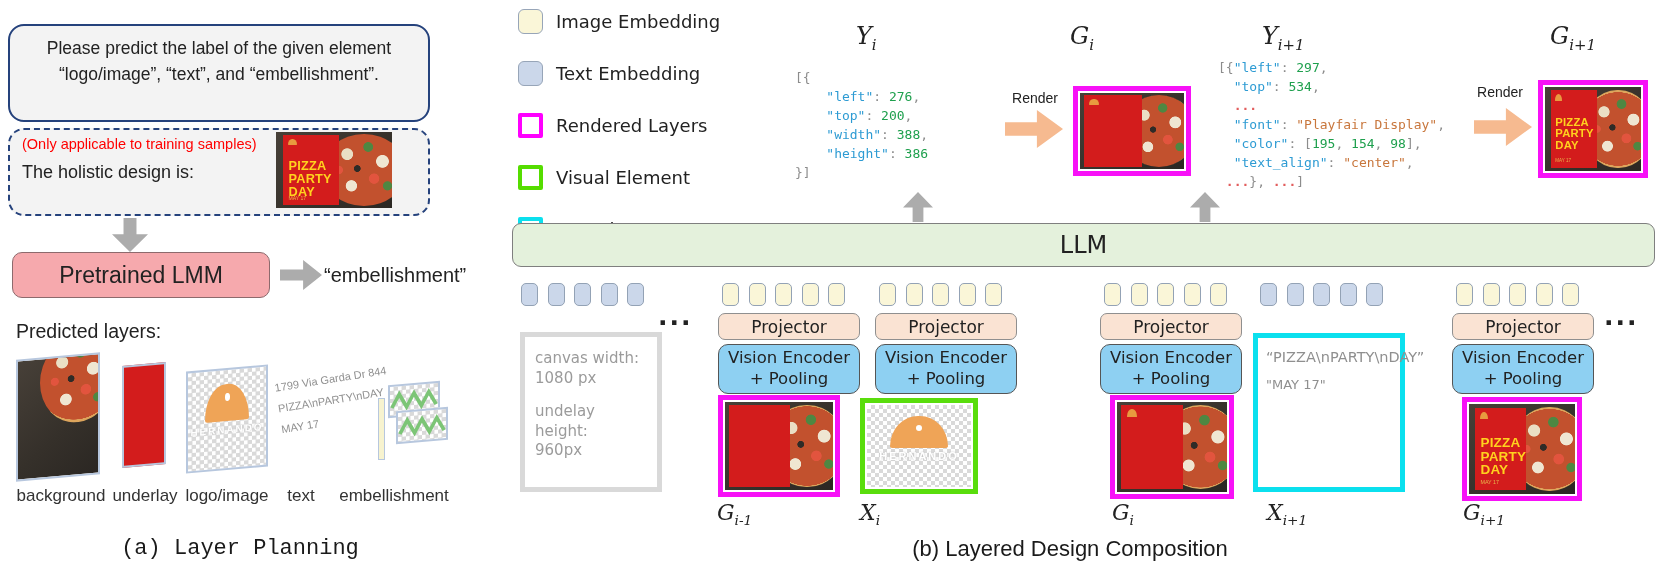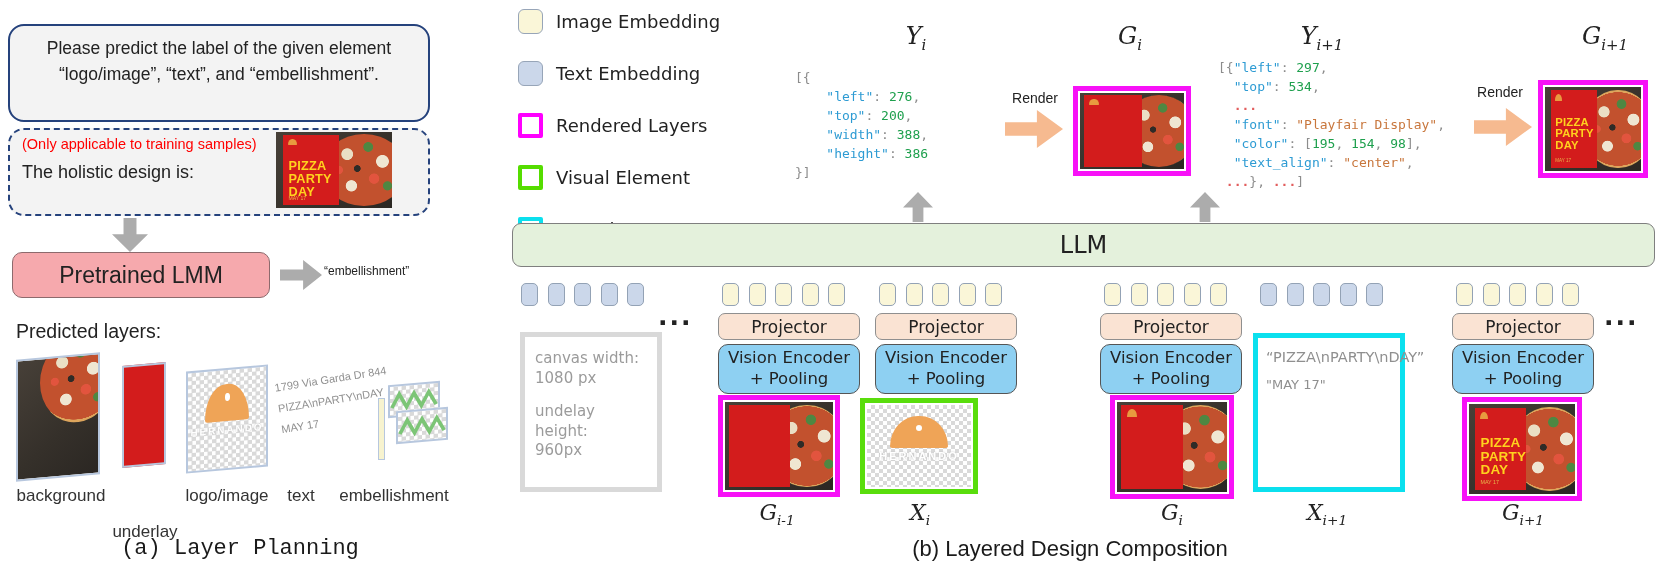--- a/index.html
+++ b/index.html
@@ -23,21 +23,21 @@
   .zig-icon{display:inline-block;width:76px;height:17px;vertical-align:-3px;
             border:1px solid #b9c9e0;margin-right:8px;}
   .zig-icon svg{display:block;width:100%;height:100%;}
   .holistic-box{left:8px;top:128px;width:422px;height:88px;background:#F3F3F3;
                 border:2.5px dashed #25427C;border-radius:16px;}
   .holistic-note{left:22px;top:136px;color:#FF0000;font-size:14.5px;}
   .holistic-label{left:22px;top:162px;font-size:18px;}
   .lmm-box{left:12px;top:252px;width:258px;height:46px;background:#F6A9AD;
            border:1px solid #8d6a6d;border-radius:10px;font-size:23px;
            display:flex;align-items:center;justify-content:center;}
-  .lmm-output{left:324px;top:264px;font-size:12px;}
+  .lmm-output{left:324px;top:264px;font-size:20px;}
   .pred-heading{left:16px;top:320px;font-size:19.5px;}
   .thumb{border:2.5px solid #B7C7DE;overflow:hidden;}
   .tilt{transform:skewY(-5deg);}
   .layer-label{top:486px;font-size:17px;color:#333;text-align:center;}
   .panel-caption{font-size:22px;color:#1a1a1a;text-align:center;}
   .text-thumb{color:#909090;font-size:11px;transform:rotate(-9deg);line-height:1.1;}
   .text-thumb div{margin-bottom:9px;white-space:nowrap;}
   .emb-bar{background:#F7F3CF;border:1.5px solid #B7C7DE;}
   .emb-box{border:2px solid #B7C7DE;transform:skewY(-5deg);}
   .emb-box svg{display:block;width:100%;height:100%;}
@@ -81,21 +81,21 @@
   .sw-fill{border:1.5px solid #97A5B8;border-radius:6px;}
   .sw-0{background:#FAF6D8;}
   .sw-1{background:#CBD7EA;}
   .sw-outline{background:#fff;border-radius:2px;}
   .sw-2{border:4px solid #FF00FF;}
   .sw-3{border:4px solid #55DD00;}
   .sw-4{border:4px solid #0BE0EE;}
   .sw-5{border:3px solid #D9D9D9;}
   .legend-label{font-size:18px;font-family:"DejaVu Sans",sans-serif;}
 
-  .mathlab{font-family:"DejaVu Serif",serif;font-style:italic;font-size:24px;text-align:center;}
+  .mathlab{font-family:"DejaVu Serif",serif;font-style:italic;font-size:24px;text-align:left;}
   .mathlab sub{font-size:62%;font-style:italic;}
   .mathlab-sm{font-size:22px;}
 
   .code{font-family:"DejaVu Sans Mono",monospace;font-size:13px;line-height:19px;white-space:pre;}
   .c-k{color:#2D9BD3}.c-n{color:#1FA04E}.c-s{color:#C8763C}.c-p{color:#8C8C8C}
   .c-e{color:#E25D5D;font-weight:bold}.c-w{color:#444}
   .render-label{font-size:14px;width:80px;text-align:center;font-family:Liberation Sans, sans-serif;}
 
   .llm-bar{left:512px;top:223px;width:1143px;height:44px;background:#E4F1DC;
            border:1.2px solid #7f7f7f;border-radius:9px;display:flex;align-items:center;
@@ -191,21 +191,21 @@
           <polyline points="2,24 10,9 18,24 26,9 34,24 42,9 50,24" fill="none" stroke="#7CC576" stroke-width="4"></polyline>
         </svg>
       </div>
     <div class="abox emb-box checker" style="left:396px;top:409px;width:52px;height:33px;">
         <svg viewBox="0 0 52 33" preserveAspectRatio="none">
           <polyline points="2,24 10,9 18,24 26,9 34,24 42,9 50,24" fill="none" stroke="#7CC576" stroke-width="4"></polyline>
         </svg>
       </div>
 
     <div class="abox layer-label" style="left:16px;width:90px;">background</div>
-    <div class="abox layer-label" style="left:100px;width:90px;margin-top:36px;">underlay</div>
+    <div class="abox layer-label" style="left:100px;width:90px;">underlay</div>
     <div class="abox layer-label" style="left:182px;width:90px;">logo/image</div>
     <div class="abox layer-label" style="left:256px;width:90px;">text</div>
     <div class="abox layer-label" style="left:334px;width:120px;">embellishment</div>
 
     <div class="abox panel-caption" style="left:90px;top:536px;width:300px;font-family:Liberation Mono, monospace;">(a) Layer Planning</div>
   </section>
 
   <section>
 
     <div class="abox legend">

